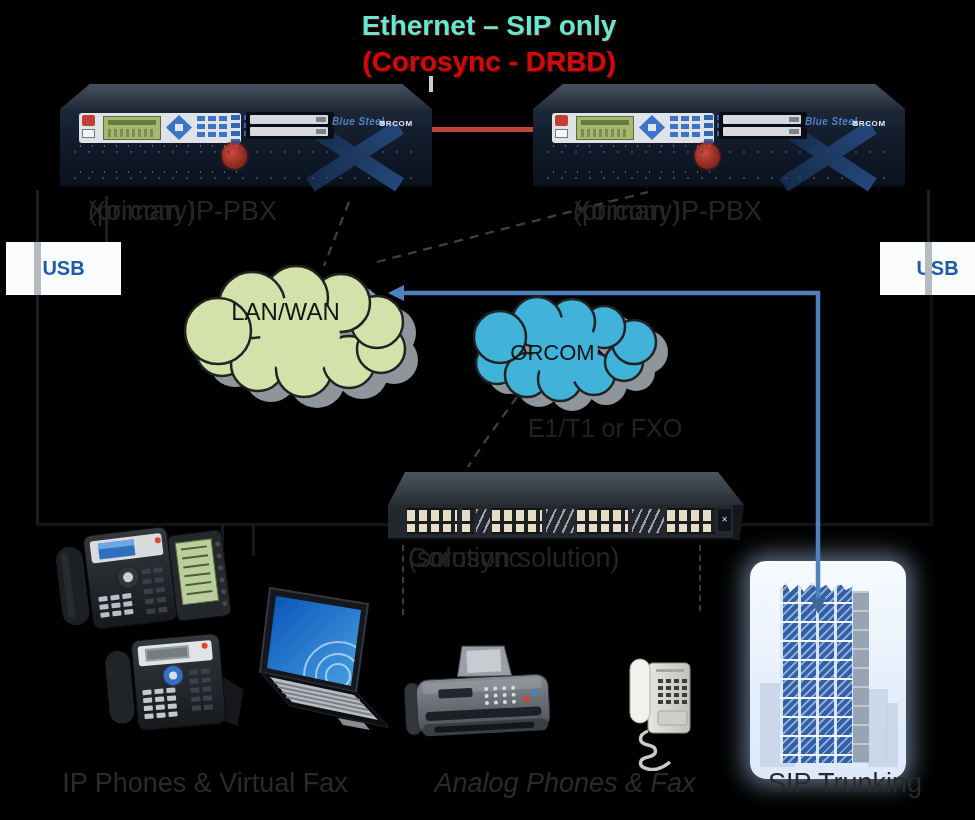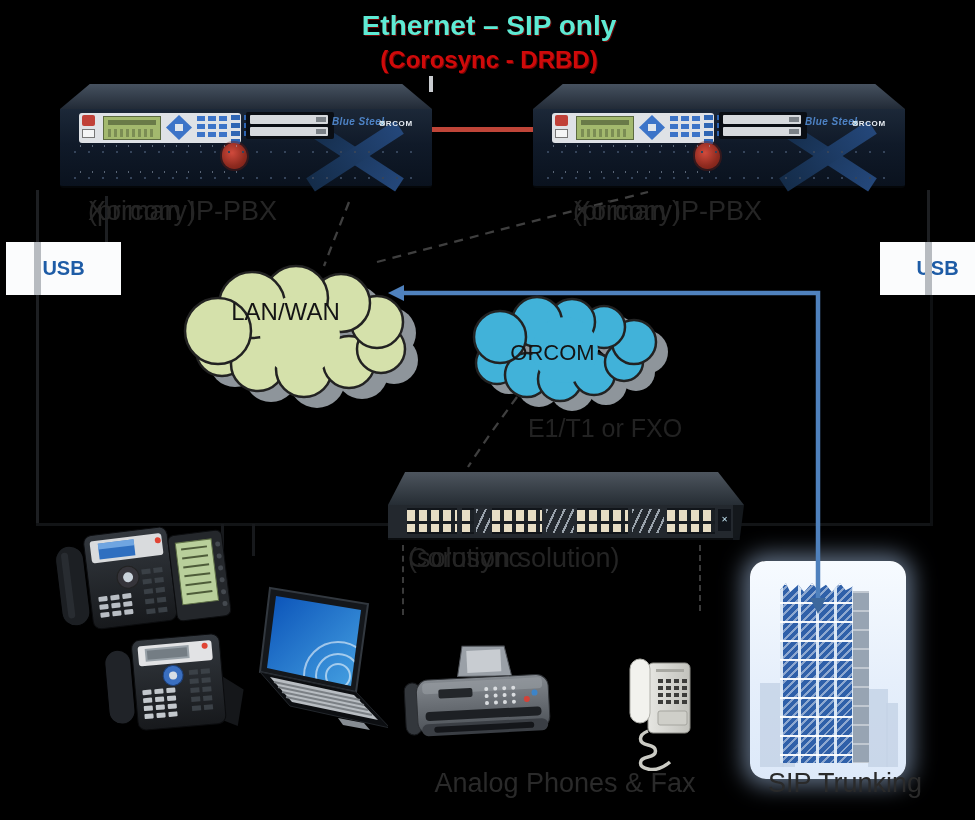--- a/index.html
+++ b/index.html
@@ -15,30 +15,30 @@
   .cable-left{left:105px;top:196px;width:3px;height:48px;}
   .cable-right{left:927px;top:190px;width:3px;height:54px;}
   .drop-a{left:221px;top:524px;width:3px;height:36px;background:#17191c;}
   .drop-b{left:252px;top:524px;width:3px;height:32px;background:#17191c;}
   .tick-top{left:429px;top:76px;width:4px;height:16px;background:#c9ccd0;}
   .red-link{left:428px;top:127px;width:118px;height:5px;background:#bf4538;}
 
   
   .title-l1{left:289px;top:10px;width:400px;text-align:center;font-size:28px;font-weight:bold;
             color:#5eead4;text-shadow:1px 1px 0 #6f0505;}
-  .title-l2{left:289px;top:46px;width:400px;text-align:center;font-size:24px;font-weight:bold;
+  .title-l2{left:289px;top:46px;width:400px;text-align:center;font-size:28px;font-weight:bold;
             color:#cf0a0a;text-shadow:1px 1px 0 #6f0505;}
   .dev-label{width:330px;text-align:center;font-size:27px;line-height:33px;color:#252525;}
   .lbl-pbx1{left:88px;top:195px;}
   .lbl-pbx2{left:573px;top:195px;}
   .lbl-e1{left:455px;top:414px;width:300px;text-align:center;font-size:25px;color:#222;}
   .lbl-astribank{left:408px;top:542px;width:300px;text-align:center;font-size:27px;line-height:33px;color:#242424;}
   .lbl-bottom{top:768px;text-align:center;font-size:27px;color:#2a2a2a;}
   .lbl-ipphones{left:40px;width:330px;}
-  .lbl-analog{left:415px;width:300px;}
+  .lbl-analog{left:415px;width:300px;font-style:italic;}
   .lbl-sip{left:765px;width:160px;}
   .cloud-txt{color:#141414;text-align:center;}
   .lbl-lanwan{left:228px;top:298px;width:115px;font-size:24px;}
   .lbl-pstn{left:505px;top:340px;width:95px;font-size:22px;}
 
   
   .usb-box{top:242px;width:115px;height:53px;background:#fbfcfd;color:#1e5ca6;
            font-size:20px;font-weight:bold;text-align:center;line-height:52px;}
   .usb-left{left:6px;}
   .usb-right{left:880px;}
@@ -522,16 +522,17 @@
   </div>
   <div class="dev-label lbl-pbx2">
     <div>Xorcom IP-PBX</div>
     <div>(primary)</div>
   </div>
   <div class="lbl-e1">E1/T1 or FXO</div>
   <div class="lbl-astribank">
     <div>Corosync</div>
     <div>(solution solution)</div>
   </div>
+  <div class="lbl-bottom lbl-ipphones">IP Phones &amp; Virtual Fax</div>
   <div class="lbl-bottom lbl-analog">Analog Phones &amp; Fax</div>
   <div class="lbl-bottom lbl-sip">SIP Trunking</div>
 
 </div>
 
 </body></html>

